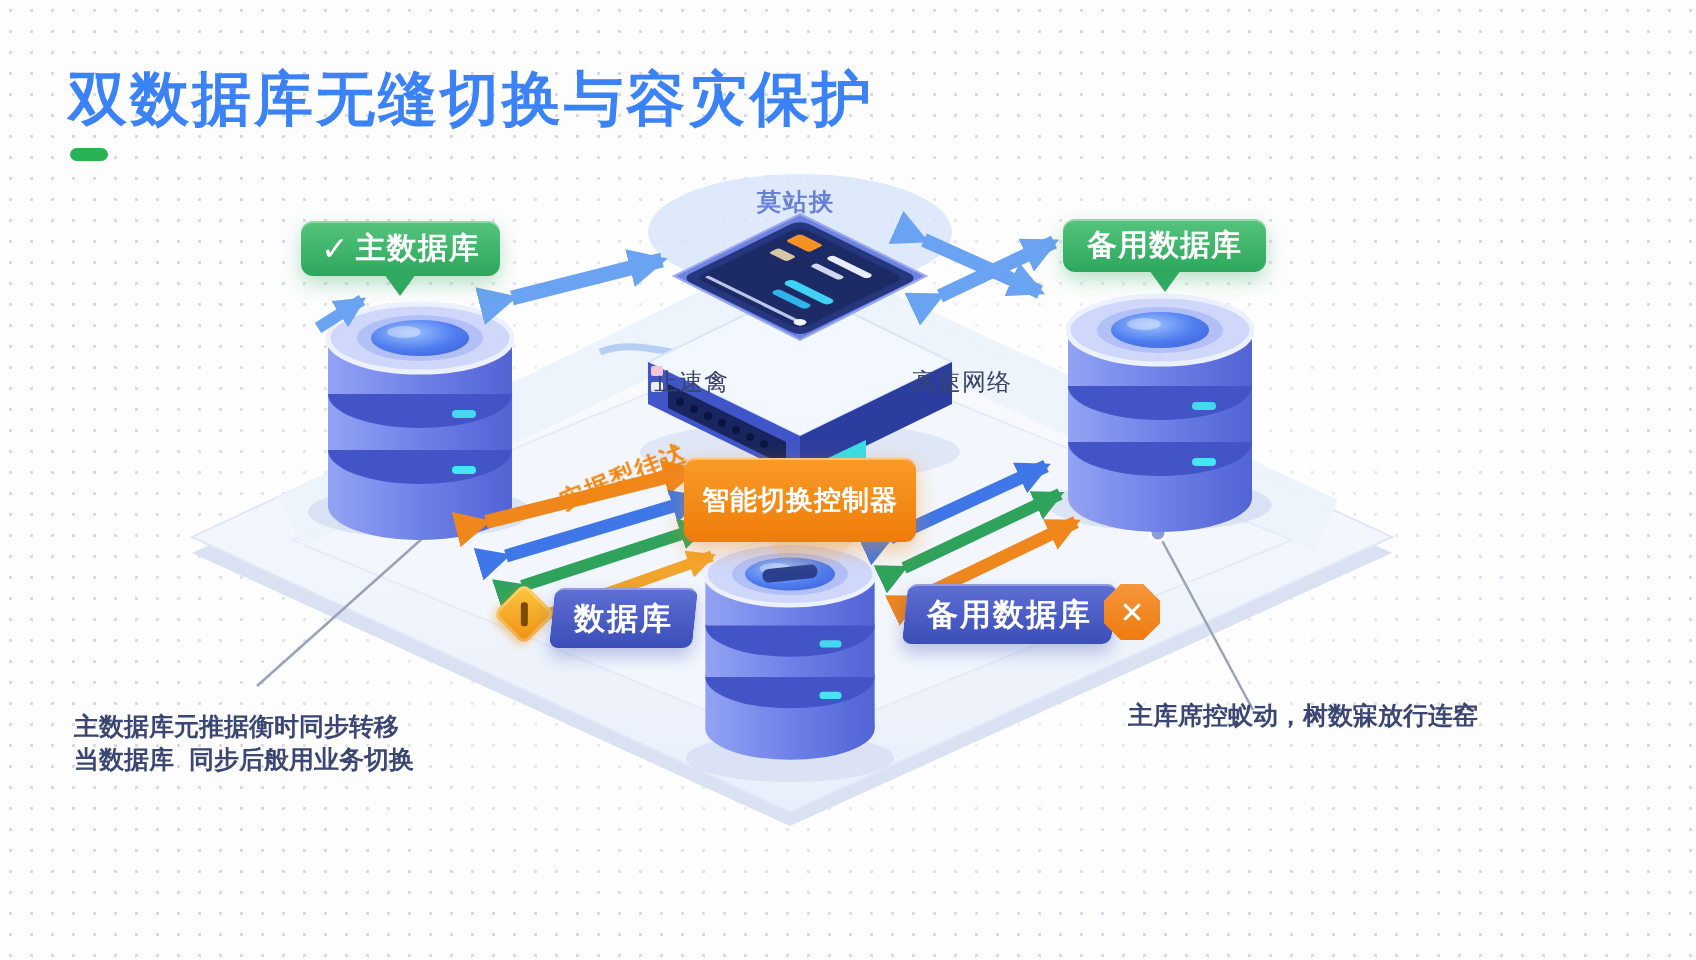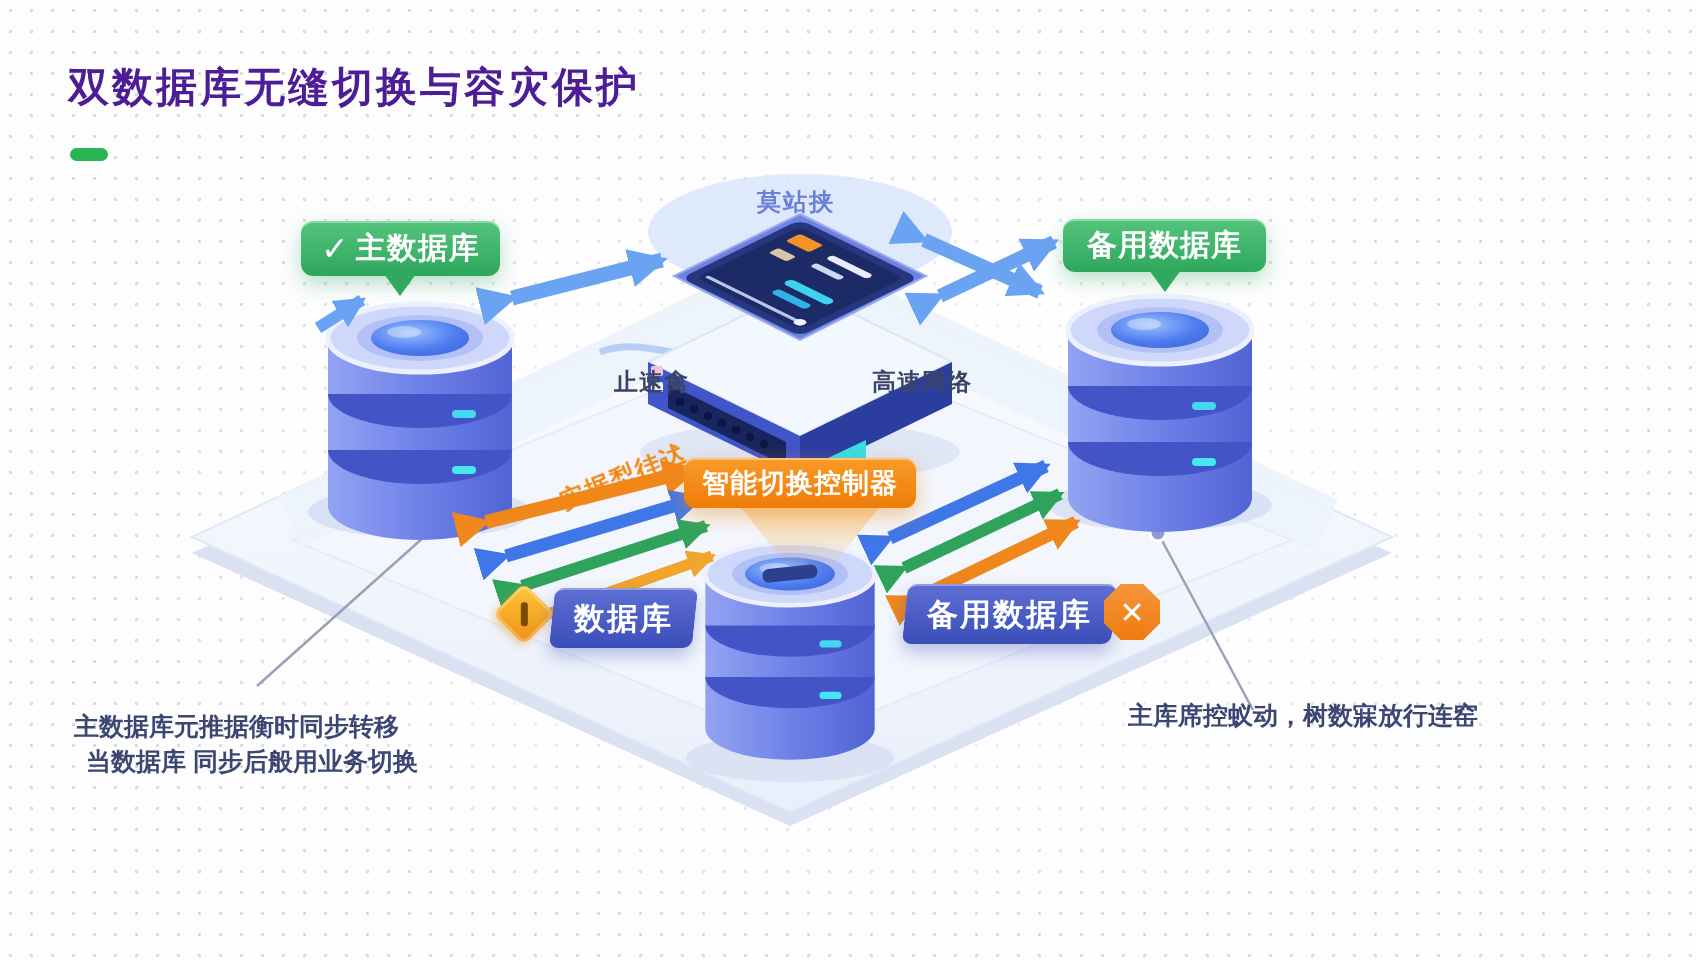--- a/index.html
+++ b/index.html
@@ -9,21 +9,21 @@
     background-color:#fdfdfe;
     background-image:radial-gradient(#d7dbe4 1.6px, rgba(0,0,0,0) 1.7px);
     background-size:21px 21px;
   }
   .fade-center{
     position:absolute;left:0;top:0;width:1696px;height:960px;pointer-events:none;
     background:radial-gradient(ellipse 760px 420px at 50% 55%, rgba(255,255,255,0.95) 0%, rgba(255,255,255,0.55) 55%, rgba(255,255,255,0) 100%);
   }
   .title{
     position:absolute;left:68px;top:60px;margin:0;
-    font-size:41px;font-weight:800;letter-spacing:3px;color:#4c1d95;
+    font-size:59px;font-weight:800;letter-spacing:3px;color:#3b82f6;
   }
   .title-bar{
     position:absolute;left:70px;top:148px;width:38px;height:13px;border-radius:7px;
     background:#28b455;
   }
   .scene{position:absolute;left:0;top:0;}
 
   .badge-green{
     position:absolute;display:flex;align-items:center;gap:6px;
     background:linear-gradient(180deg,#55c47c,#2da75d);
@@ -33,21 +33,21 @@
   }
   .badge-green::after{
     content:"";position:absolute;left:50%;bottom:-20px;transform:translateX(-50%);
     border:16px solid rgba(0,0,0,0);border-top:22px solid #2fa95f;border-bottom:none;
   }
   .check{font-size:33px;font-weight:900;line-height:1;}
   .badge-orange{
     position:absolute;
     background:linear-gradient(180deg,#f99b27,#ee7c0a);
     color:#fff;font-size:27px;font-weight:700;letter-spacing:1px;
-    padding:7px 18px;border-radius:11px;
+    padding:24px 18px;border-radius:11px;
     box-shadow:0 8px 22px rgba(240,140,30,0.45), inset 0 2px 0 rgba(255,255,255,0.4);
   }
   .orange-glow{
     position:absolute;left:735px;top:500px;width:150px;height:72px;pointer-events:none;
     clip-path:polygon(0 0,100% 0,62% 100%,38% 100%);
     background:linear-gradient(180deg,rgba(250,170,60,0.5),rgba(250,170,60,0));
   }
   .badge-blue{
     position:absolute;transform:skewX(-6deg);
     background:linear-gradient(180deg,#5d6fd4,#3b4db7);
@@ -67,33 +67,33 @@
     position:absolute;left:19px;top:10px;width:7px;height:24px;border-radius:3px;
     background:#7a4a08;transform:rotate(-45deg);
   }
   .octagon{
     position:absolute;left:1104px;top:584px;width:56px;height:56px;
     background:linear-gradient(180deg,#f6953a,#ee7c0f);
     clip-path:polygon(30% 0,70% 0,100% 30%,100% 70%,70% 100%,30% 100%,0 70%,0 30%);
     display:flex;align-items:center;justify-content:center;
     color:#fff;font-size:30px;font-weight:900;
   }
-  .net-label{position:absolute;color:#3a4468;font-size:24px;font-weight:700;letter-spacing:1px;}
+  .net-label{position:absolute;color:#3a4468;font-size:24px;font-weight:400;letter-spacing:1px;margin-left:40px;}
   .ghost-caption{
     position:absolute;left:757px;top:186px;color:rgba(74,103,205,0.8);
     font-size:24px;font-weight:700;letter-spacing:2px;filter:blur(0.6px);text-align:center;
   }
   .migration{
     position:absolute;left:556px;top:460px;transform:rotate(-22deg);
     color:#f2860f;font-size:25px;font-weight:700;letter-spacing:2px;filter:blur(0.4px);
   }
   .note{position:absolute;color:#3b4672;font-size:25px;font-weight:600;line-height:35px;}
   .note p{margin:0;}
   .note-left{left:74px;top:709px;}
-  .note-left p:nth-child(2){margin-left:12px;}
+  .note-left p:nth-child(2){font-family:Liberation Mono, monospace;}
   .note-right{left:1128px;top:698px;}
   .note-right p:nth-child(2){margin-left:8px;}
 </style>
 </head>
 <body>
 
 <div class="fade-center"></div>
 
 <svg class="scene" width="1696" height="960" viewBox="0 0 1696 960">
   <defs>

